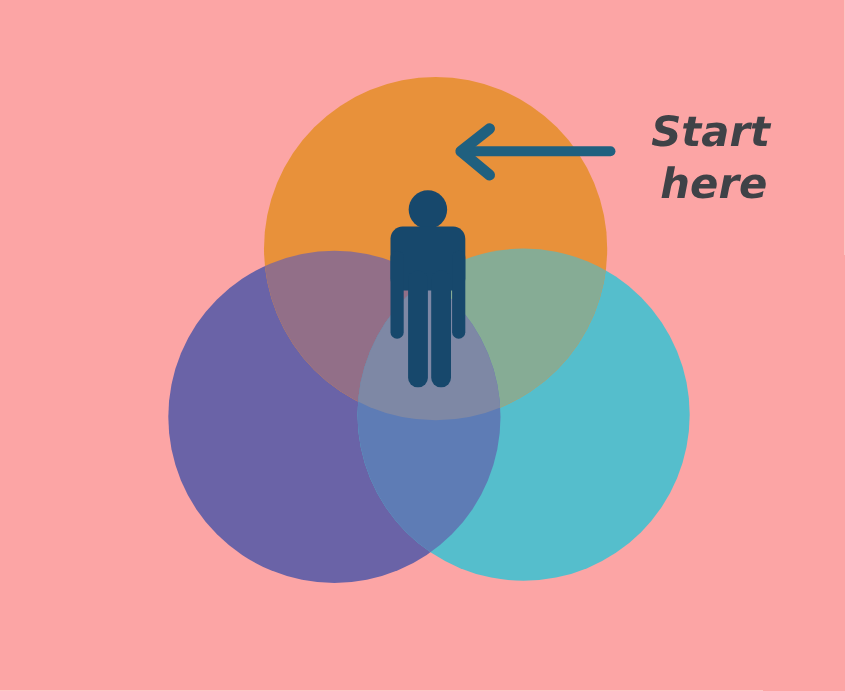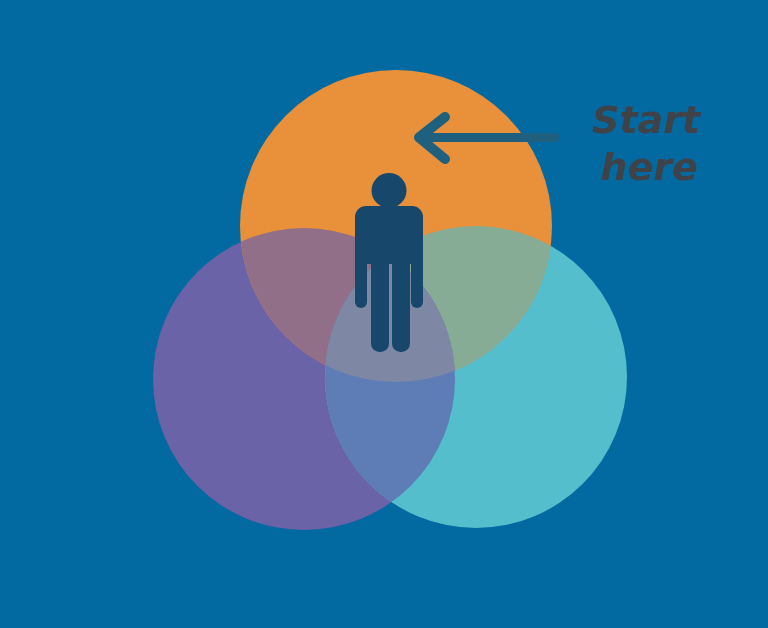--- a/index.html
+++ b/index.html
@@ -5,21 +5,21 @@
   html, body {
     margin: 0;
     padding: 0;
     background: #ffffff;
     font-family: "DejaVu Sans", "Liberation Sans", sans-serif;
   }
   .canvas {
     position: relative;
     width: 768px;
     height: 628px;
-    background: #0369a1;
+    background: #fca5a5;
     overflow: hidden;
   }
   svg { display: block; }
   .annotation-text {
     font: italic 700 38px "DejaVu Sans", sans-serif;
     letter-spacing: 0px;
   }
 </style>
 </head>
 <body>

